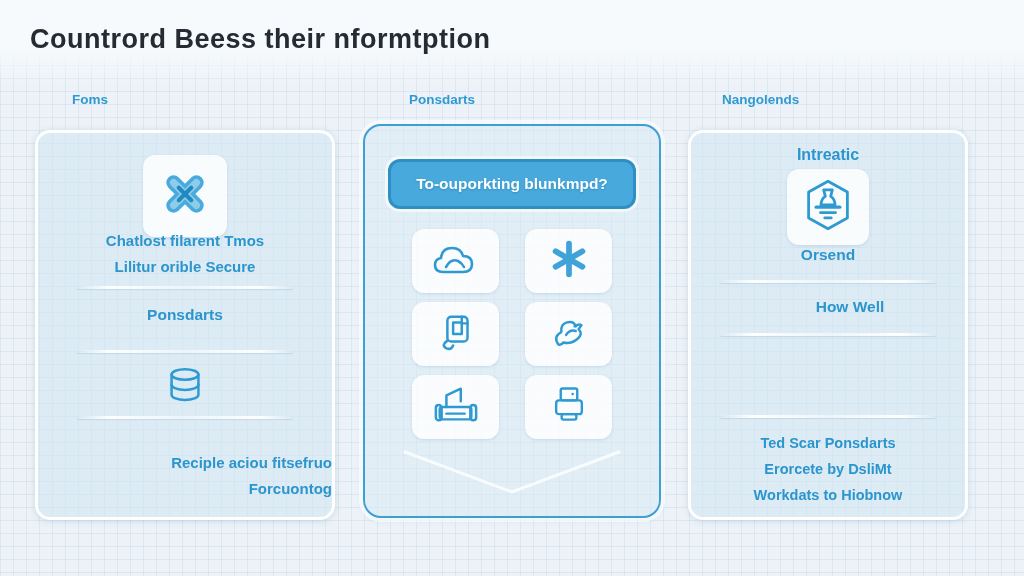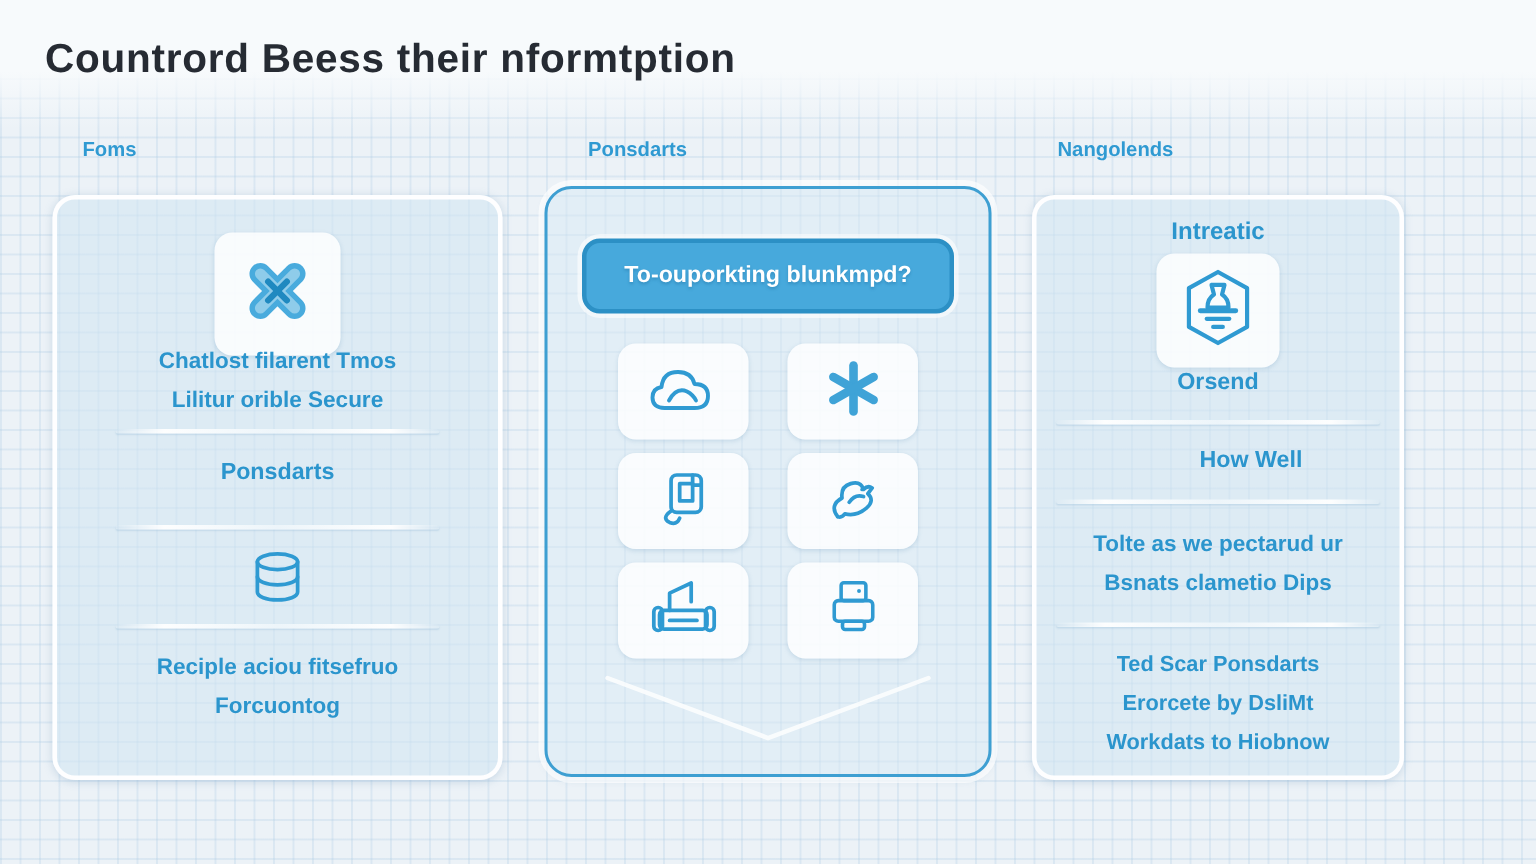--- a/index.html
+++ b/index.html
@@ -14,21 +14,21 @@
   }
   .header-band{
     position:absolute;left:0;top:0;right:0;height:86px;
     background:linear-gradient(180deg,#f7fafc 55%, rgba(247,250,252,0));
   }
   .page-title{
     position:absolute;left:30px;top:24px;
     font-size:27px;font-weight:bold;color:#262b33;letter-spacing:0.5px;
   }
   .col-label{
-    position:absolute;top:92px;font-size:13.5px;font-weight:bold;color:#2f9ad2;
+    position:absolute;top:92px;font-size:13.5px;font-weight:bold;color:#2f9ad2;margin-left:17px;
   }
   .card{position:absolute;box-sizing:border-box;}
   .frost{
     background:rgba(210,229,242,0.55);
     border:3px solid rgba(255,255,255,0.95);
     border-radius:15px;
     box-shadow:0 1px 6px rgba(110,150,185,0.28);
   }
   .outlined{
     background:rgba(216,232,243,0.45);
@@ -111,21 +111,21 @@
     <div class="blue-text" style="top:173px;font-size:15.5px;">Ponsdarts</div>
     <div class="divider" style="top:217px;"></div>
     <div style="position:absolute;left:50%;transform:translateX(-50%);top:231px;">
       <svg class="sketch" width="46" height="44" viewBox="0 0 48 44" stroke-width="2.8">
         <ellipse cx="24" cy="10" rx="14" ry="5.5"></ellipse>
         <path d="M10 10 V31 c0 3.2 6.3 5.6 14 5.6 s14 -2.4 14 -5.6 V10"></path>
         <path d="M10 20.5 c0 3.2 6.3 5.6 14 5.6 s14 -2.4 14 -5.6"></path>
       </svg>
     </div>
     <div class="divider" style="top:283px;"></div>
-    <div class="blue-text two-line" style="top:299px;">
+    <div class="blue-text two-line" style="top:317px;text-align:right;">
       <span>Reciple aciou fitsefruo</span><br>
       <span>Forcuontog</span>
     </div>
   </div>
 
   <div class="card outlined" style="left:363px;top:124px;width:298px;height:394px;">
     <div class="pill">To-ouporkting blunkmpd?</div>
     <div class="icon-grid">
       <div class="gtile">
         <span>
@@ -187,41 +187,37 @@
         </span>
       </div>
     </div>
     <div class="chevron-wrap">
       <svg width="230" height="56" viewBox="0 0 230 56">
         <polyline points="8,6 115,46 222,6" fill="none" stroke="rgba(255,255,255,0.8)" stroke-width="3" stroke-linecap="round"></polyline>
       </svg>
     </div>
   </div>
 
-  <div class="card frost" style="left:688px;top:130px;width:248px;height:390px;">
+  <div class="card frost" style="left:688px;top:130px;width:280px;height:390px;">
     <div class="blue-text" style="top:13px;font-size:16px;">Intreatic</div>
     <div class="tile" style="top:36px;width:82px;height:76px;">
       <span>
         <svg class="sketch" width="52" height="56" viewBox="0 0 48 52" stroke-width="2.2">
           <path d="M24 4 L42 14 V38 L24 48 L6 38 V14 Z"></path>
           <path d="M20 12 h8 l-1.5 6 q4 2.5 4 8 h-13 q0 -5.5 4 -8 z"></path>
           <path d="M13 28 h22" stroke-width="3"></path>
           <path d="M17 33 h14"></path>
           <path d="M21 38 h6"></path>
         </svg>
       </span>
     </div>
     <div class="blue-text" style="top:113px;font-size:15.5px;">Orsend</div>
     <div class="divider" style="top:147px;"></div>
     <div class="blue-text" style="top:165px;font-size:15.5px;padding-left:44px;">How Well</div>
     <div class="divider" style="top:200px;"></div>
-    <div class="blue-text two-line" style="top:217px;">
-      <span>Tolte as we pectarud ur</span><br>
-      <span>Bsnats clametio Dips</span>
-    </div>
     <div class="divider" style="top:282px;"></div>
     <div class="blue-text three-line" style="top:297px;">
       <span>Ted Scar Ponsdarts</span><br>
       <span>Erorcete by DsliMt</span><br>
       <span>Workdats to Hiobnow</span>
     </div>
   </div>
 </div>
 
 </body></html>

